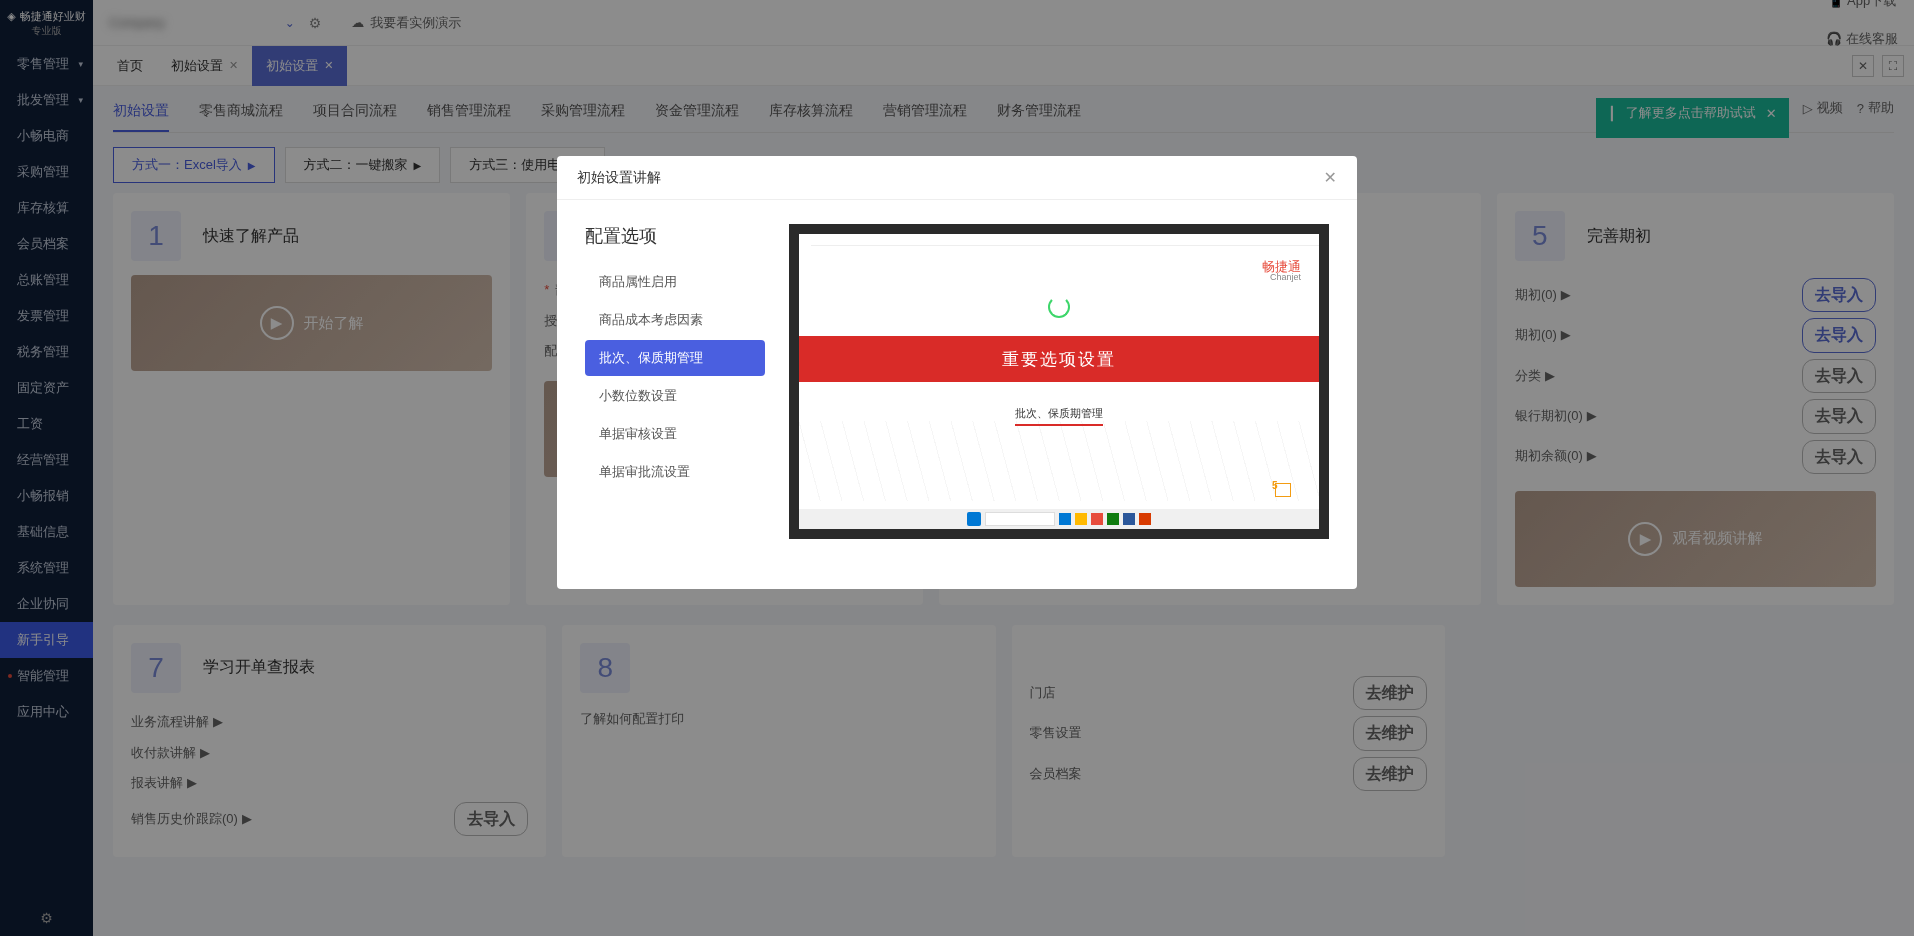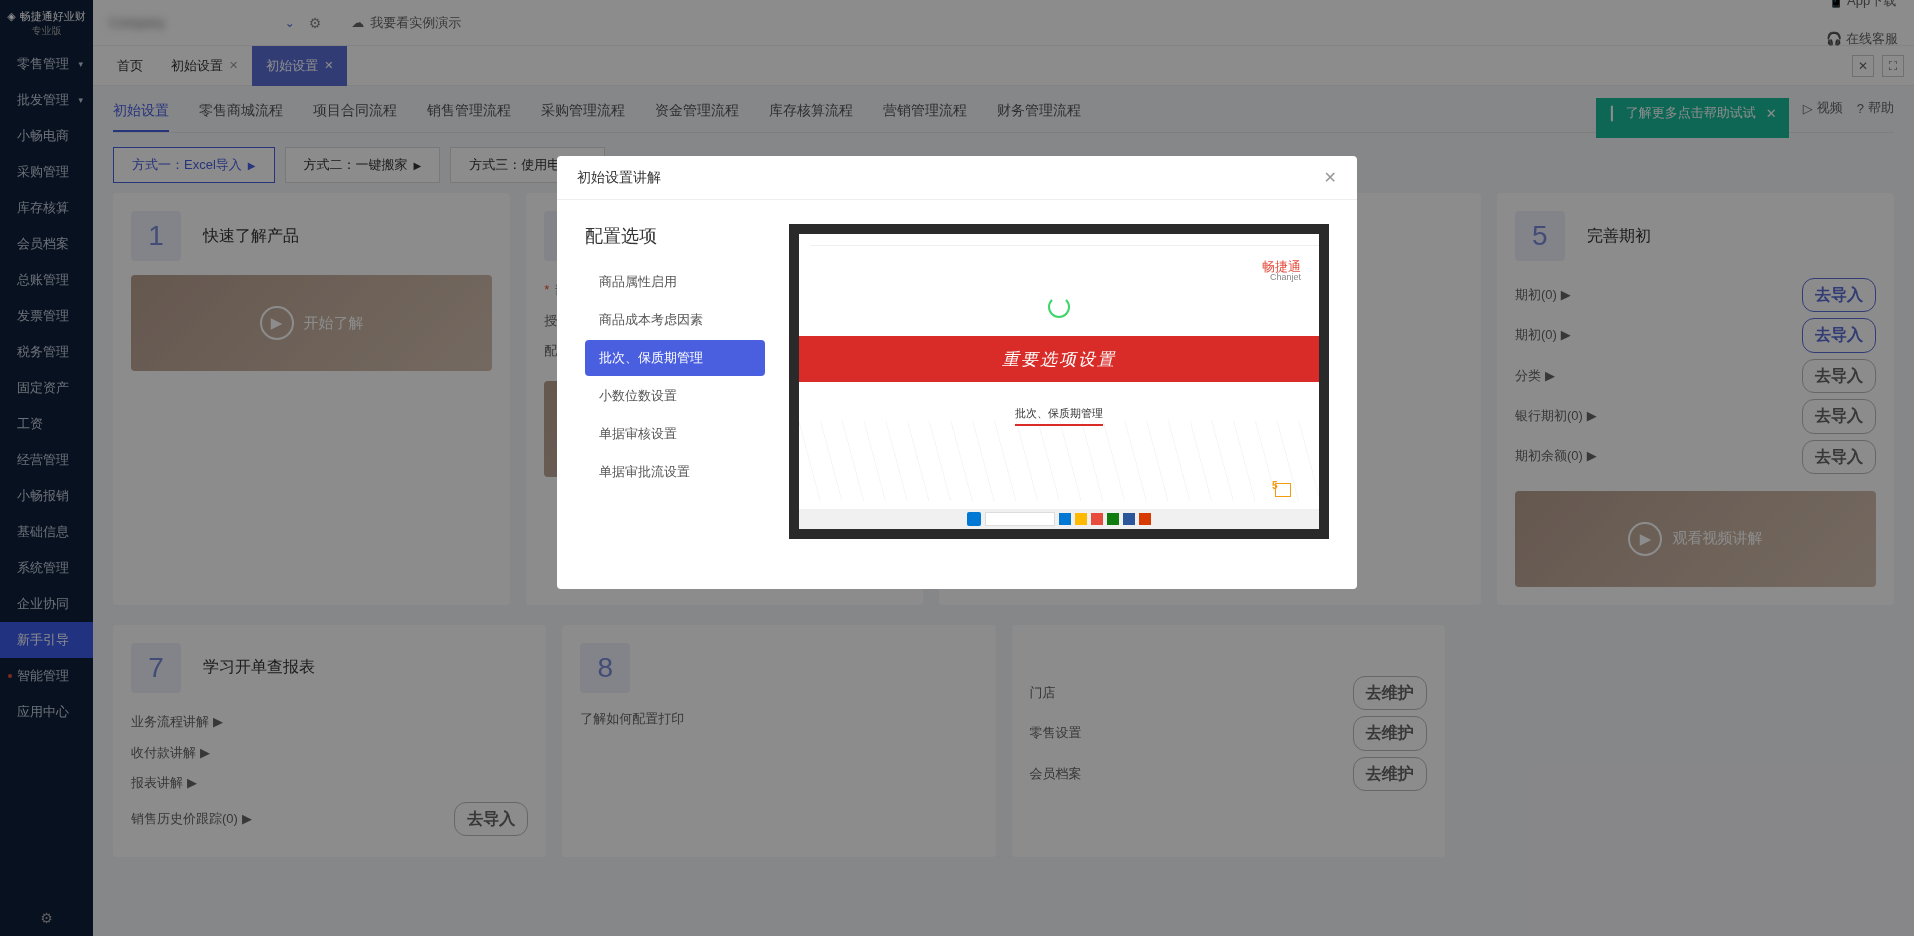--- a/index.html
+++ b/index.html
@@ -84,21 +84,21 @@
 .modal-left h3 { font-size: 18px; color: #333; margin-bottom: 16px; font-weight: 500; }
 .cfg-item { padding: 9px 14px; font-size: 13px; color: #555; cursor: pointer; border-radius: 4px; margin-bottom: 2px; }
 .cfg-item.active { background: #4a5fe0; color: #fff; }
 .modal-right { flex: 1; }
 .video-player { background: #2a2a2a; padding: 10px; }
 .video-inner { background: #fff; height: 295px; position: relative; overflow: hidden; padding-left: 12px; }
 .video-topbar { height: 12px; background: #fff; border-bottom: 1px solid #eee; }
 .video-logo { position: absolute; top: 26px; right: 18px; color: #e74c3c; font-size: 13px; line-height: 1; text-align: right; }
 .video-logo small { color: #888; font-size: 9px; display: block; }
 .spinner { position: absolute; top: 62px; left: 50%; transform: translateX(-50%); width: 22px; height: 22px; border: 2px solid #3dd66a; border-top-color: transparent; border-radius: 50%; }
-.red-band { position: absolute; top: 102px; left: 0; right: 0; height: 46px; background: #d92b28; color: #fff; display: flex; align-items: center; justify-content: center; font-size: 17px; letter-spacing: 2px; font-style: italic; }
+.red-band { position: absolute; top: 102px; left: 0; right: 0; height: 46px; background: #d92b28; color: #fff; display: flex; align-items: center; justify-content: center; font-size: 17px; letter-spacing: 2px; }
 .sub-caption { position: absolute; top: 172px; left: 50%; transform: translateX(-50%); font-size: 11px; color: #333; border-bottom: 2px solid #d92b28; padding-bottom: 3px; }
 .bg-lines { position: absolute; bottom: 28px; left: 0; right: 0; height: 80px; background: repeating-linear-gradient(75deg, transparent 0 20px, #f2f2f2 20px 21px); opacity: 0.7; }
 .orange-box { position: absolute; bottom: 32px; right: 28px; width: 16px; height: 14px; background: #fff; border: 1px solid #f39c12; }
 .orange-box::before { content: "5"; position: absolute; top: -4px; left: -4px; color: #f39c12; font-size: 10px; font-weight: bold; }
 .taskbar { position: absolute; bottom: 0; left: 0; right: 0; height: 20px; background: #f0f0f0; display: flex; align-items: center; padding: 0 6px; gap: 4px; }
 .tb-icon { width: 14px; height: 14px; border-radius: 2px; }
 .tb-start { background: #0078d4; }
 .tb-search { flex: 0 0 70px; background: #fff; border: 1px solid #ddd; height: 14px; }
 .tb-app { width: 12px; height: 12px; }
 </style>

